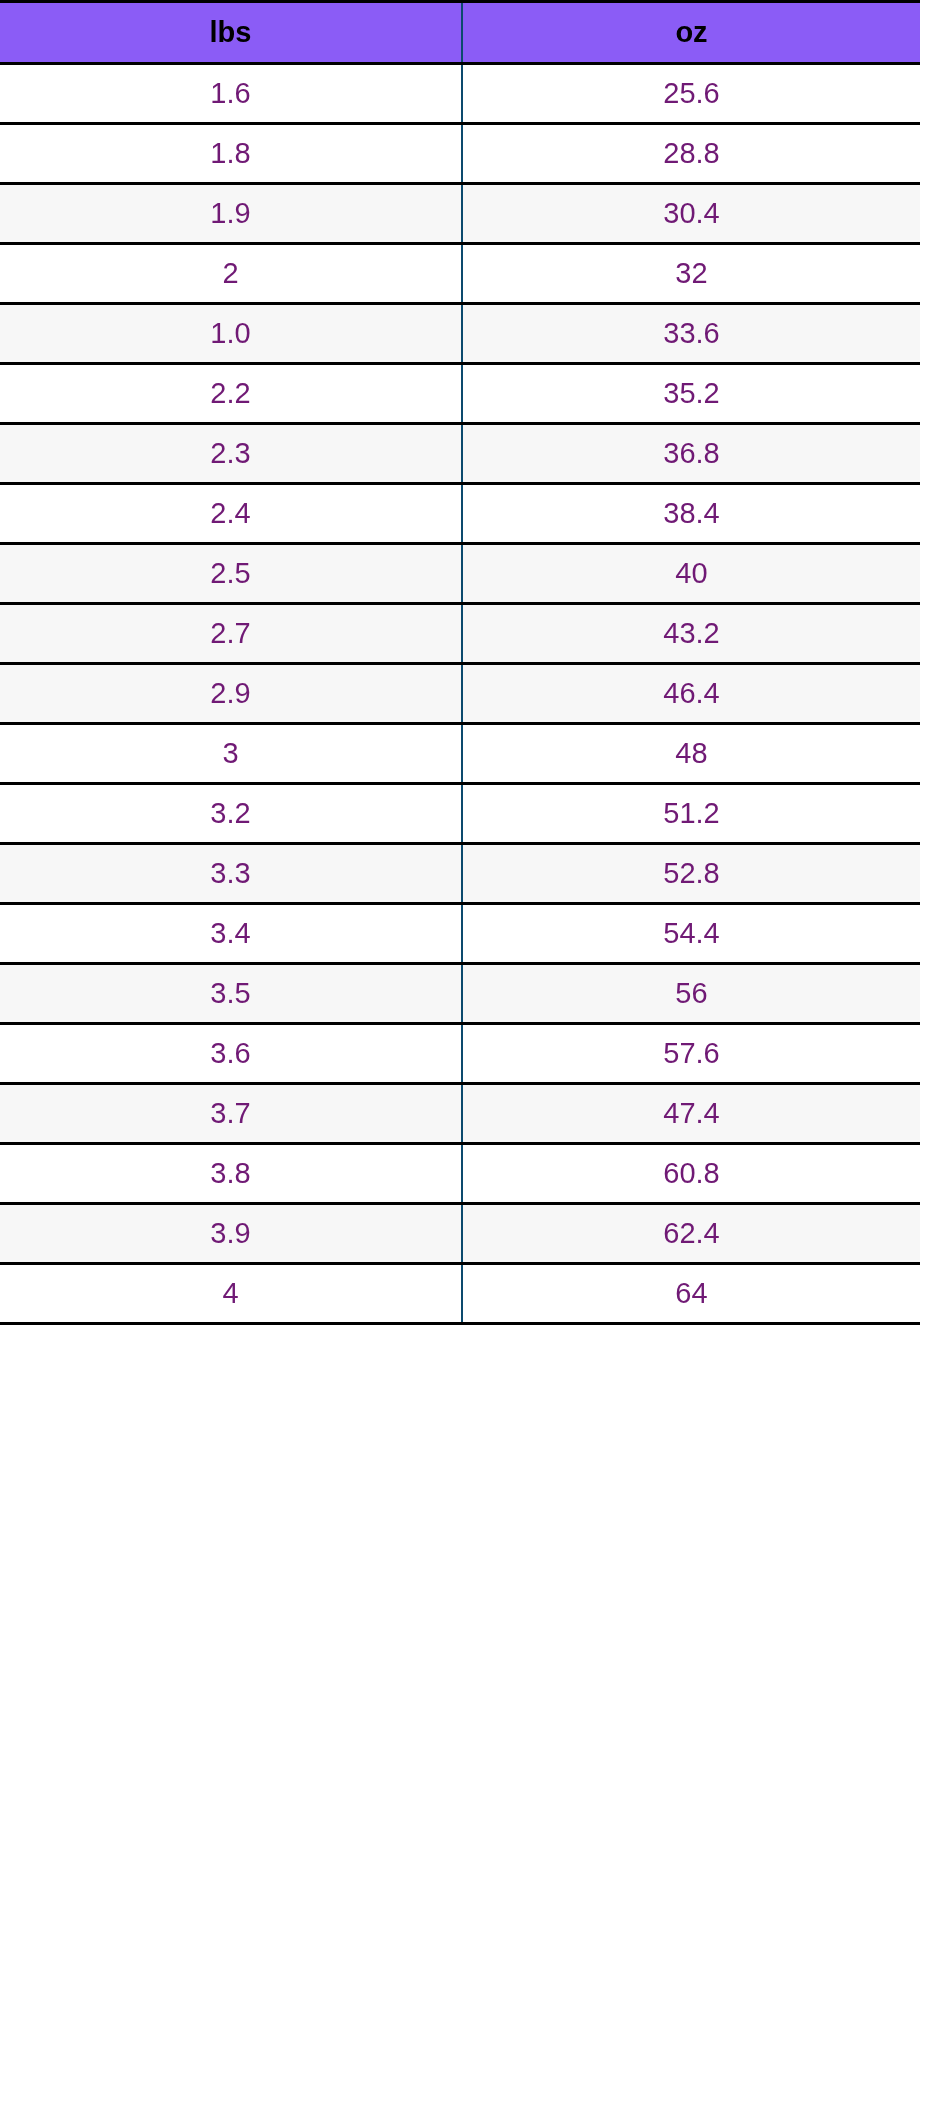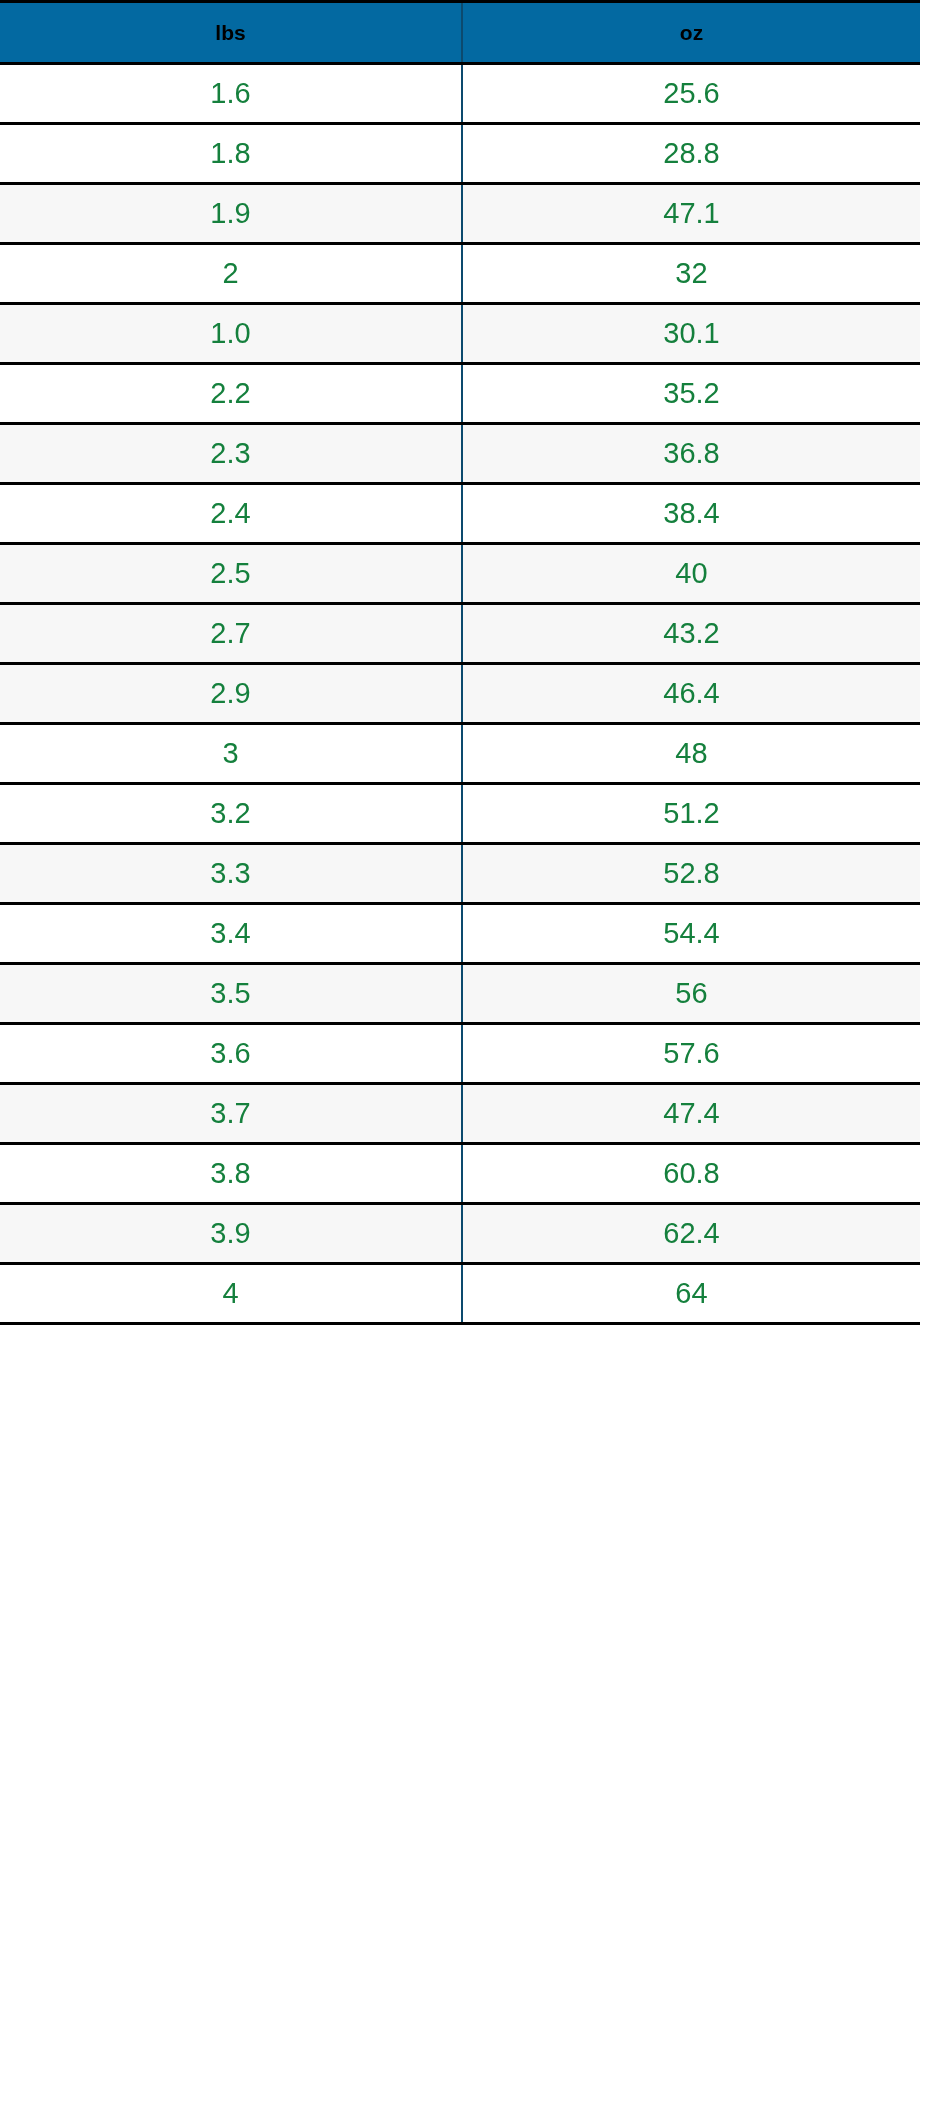--- a/index.html
+++ b/index.html
@@ -19,35 +19,35 @@
     border-collapse: collapse;
     table-layout: fixed;
     border-top: 3px solid #000000;
     border-bottom: 3px solid #000000;
   }
 
   #conversion-table col.col-lbs { width: 462px; }
   #conversion-table col.col-oz  { width: 458px; }
 
   #conversion-table th {
-    background: #0369a1;
+    background: #8b5cf6;
     color: #000000;
     font-weight: bold;
-    font-size: 21px;
+    font-size: 29px;
     text-align: center;
     height: 59px;
     padding: 0;
     border-bottom: 3px solid #000000;
     line-height: 59px;
   }
 
   #conversion-table td {
     font-size: 29px;
     font-weight: normal;
-    color: #15803d;
+    color: #701a75;
     text-align: center;
     height: 57px;
     padding: 0;
     border-bottom: 3px solid #000000;
     line-height: 57px;
   }
 
   #conversion-table td.cell-oz,
   #conversion-table th.head-oz {
     border-left: 2px solid #0c4a6e;
@@ -77,29 +77,29 @@
       <tr class="row-odd">
         <td class="cell-lbs">1.6</td>
         <td class="cell-oz">25.6</td>
       </tr>
       <tr class="row-odd">
         <td class="cell-lbs">1.8</td>
         <td class="cell-oz">28.8</td>
       </tr>
       <tr class="row-even">
         <td class="cell-lbs">1.9</td>
-        <td class="cell-oz">47.1</td>
+        <td class="cell-oz">30.4</td>
       </tr>
       <tr class="row-odd">
         <td class="cell-lbs">2</td>
         <td class="cell-oz">32</td>
       </tr>
       <tr class="row-even">
         <td class="cell-lbs">1.0</td>
-        <td class="cell-oz">30.1</td>
+        <td class="cell-oz">33.6</td>
       </tr>
       <tr class="row-odd">
         <td class="cell-lbs">2.2</td>
         <td class="cell-oz">35.2</td>
       </tr>
       <tr class="row-even">
         <td class="cell-lbs">2.3</td>
         <td class="cell-oz">36.8</td>
       </tr>
       <tr class="row-odd">

